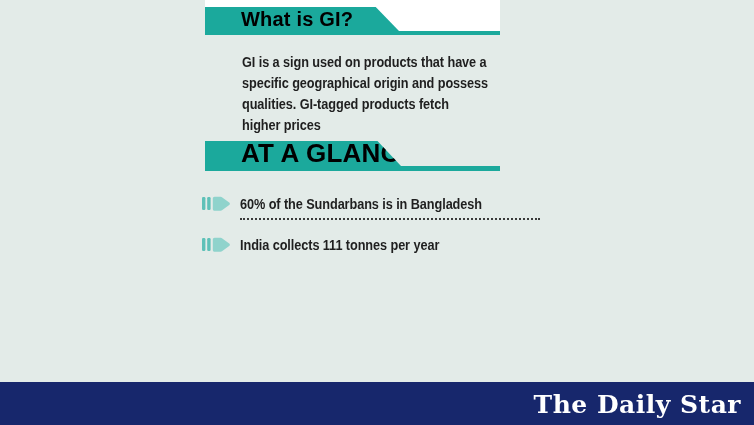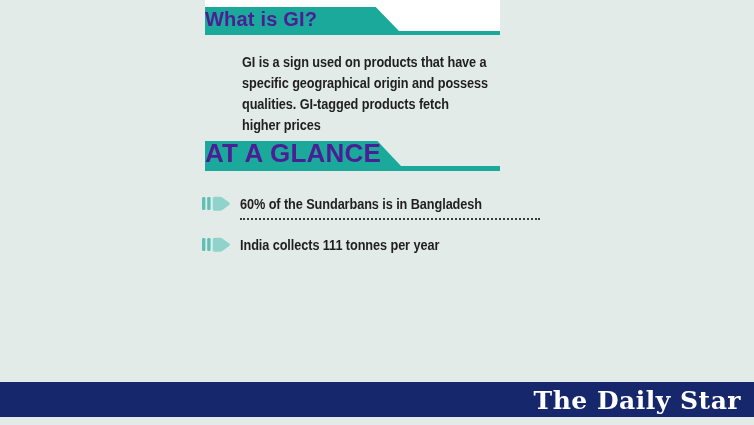--- a/index.html
+++ b/index.html
@@ -10,23 +10,24 @@
     overflow:hidden;
     font-family:"Liberation Sans", sans-serif;
   }
   .white-strip{
     position:absolute;left:205px;top:0;width:295px;height:35px;
     background:#ffffff;
   }
   .banner-block{
     position:absolute;left:205px;
     background:#1ba99c;
-    color:#4c1d95;
+    color:#000000;
     font-weight:700;
     box-sizing:border-box;
+    padding-left:36px;
     clip-path:polygon(0 0, 88% 0, 100% 100%, 0 100%);
     white-space:nowrap;
     letter-spacing:0.2px;
   }
   .banner-block.b1{top:7px;width:194px;height:24px;font-size:20px;line-height:24px;}
   .banner-block.b2{top:141px;width:196px;height:25px;font-size:26px;line-height:25px;}
   .banner-underline{
     position:absolute;left:205px;width:295px;background:#1ba99c;
   }
   .banner-underline.u1{top:31px;height:4px;}
@@ -49,21 +50,21 @@
   .glance-item{display:flex;padding-top:3px;margin-top:12px;}
   .bullet{flex:0 0 38px;width:38px;padding-top:2px;}
   .item-text{
     flex:1;
     border-bottom:2px dotted #3a3a3a;
     padding-bottom:4px;
   }
   .item-text .cline{line-height:20px;}
   .glance-item:last-child .item-text{border-bottom:none;}
   .footer{
-    position:absolute;left:0;top:382px;width:754px;height:35px;
+    position:absolute;left:0;top:382px;width:754px;height:43px;
     background:#17276c;z-index:5;
   }
   .logo{
     position:absolute;right:13px;top:50%;
     transform:translateY(-50%);
     color:#ffffff;
     font-family:"DejaVu Serif", serif;
     font-weight:700;
     font-size:25px;
     letter-spacing:0.5px;

